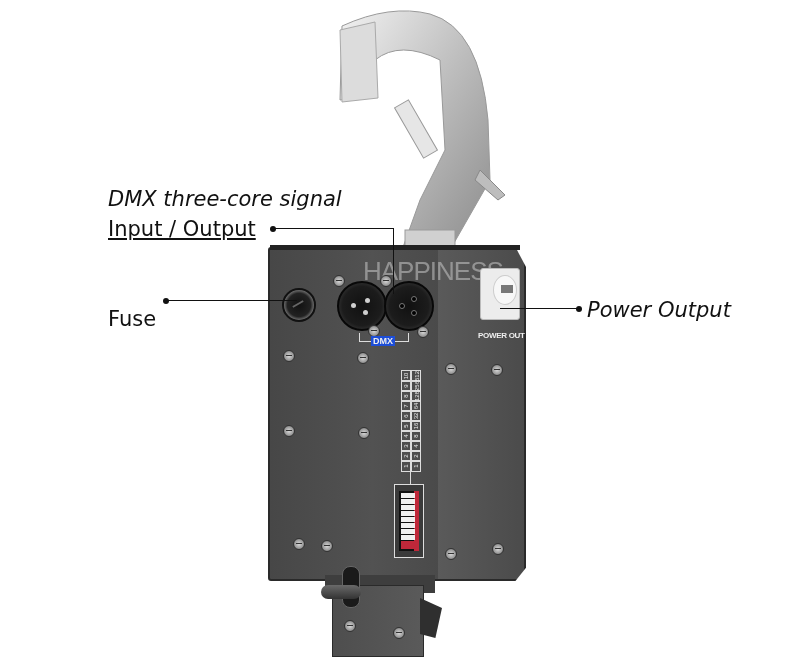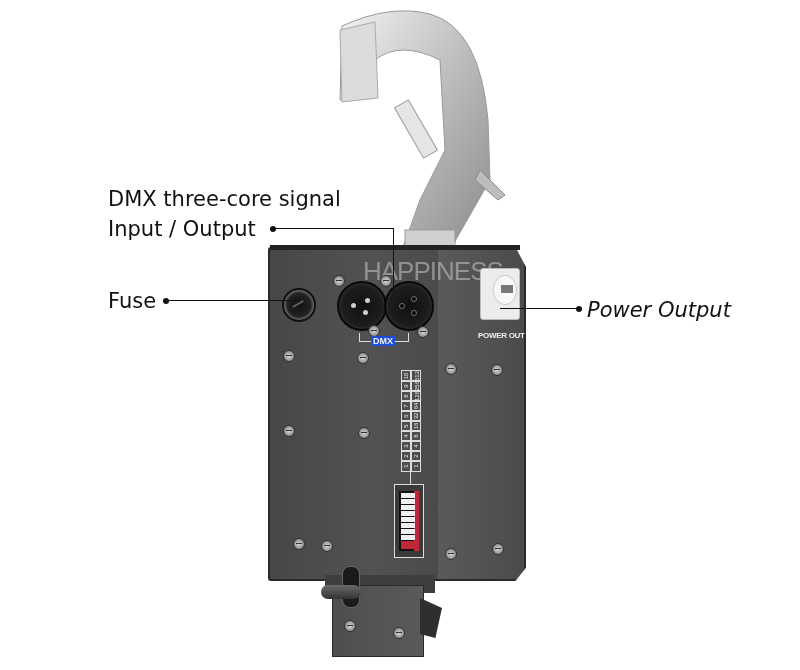--- a/index.html
+++ b/index.html
@@ -16,27 +16,27 @@
   .dmxtxt { position:absolute; font-size:9px; font-weight:bold; color:#eee; font-family:"Liberation Sans",sans-serif; }
   .pwrtxt { position:absolute; font-size:8px; font-weight:bold; color:#eee; font-family:"Liberation Sans",sans-serif; letter-spacing:-0.3px; }
   .wm { position:absolute; font-size:26px; color:rgba(200,200,200,0.55); font-family:"Liberation Sans",sans-serif; letter-spacing:-1px; }
   .dipcell { position:absolute; width:10px; height:12px; border:1px solid #ddd; box-sizing:border-box; color:#eee; font-size:6px; text-align:center; line-height:10px; font-family:"Liberation Sans",sans-serif; transform-origin:center; }
   .dipcell span { display:inline-block; transform:rotate(-90deg); }
   .sw { position:absolute; width:14px; height:5px; background:#f0f0f0; }
 </style>
 </head>
 <body>
 
-<div class="label" style="left:108px;top:186px;">DMX three-core signal</div>
-<div class="label" style="left:108px;top:216px;">Input / Output</div>
+<div class="label" style="left:108px;top:186px;font-style:italic;">DMX three-core signal</div>
+<div class="label" style="left:108px;top:216px;text-decoration:underline;">Input / Output</div>
 <div class="dot" style="left:270px;top:226px;"></div>
 <div class="leader" style="left:274px;top:228px;width:120px;height:1px;"></div>
 <div class="leader" style="left:393px;top:228px;width:1px;height:66px;z-index:5;"></div>
 
-<div class="label" style="left:108px;top:288px;">Fuse</div>
+<div class="label" style="left:108px;top:306px;">Fuse</div>
 <div class="dot" style="left:163px;top:298px;"></div>
 <div class="leader" style="left:167px;top:300px;width:130px;height:1px;z-index:5;"></div>
 
 <div class="label" style="left:587px;top:297px;font-style:italic;">Power Output</div>
 <div class="dot" style="left:576px;top:306px;"></div>
 <div class="leader" style="left:500px;top:308px;width:78px;height:1px;z-index:5;"></div>
 
 <div class="box" style="left:0;top:0;width:800px;height:670px;">
 
   <svg style="position:absolute;left:330px;top:0;" width="180" height="260" viewBox="0 0 180 260">

